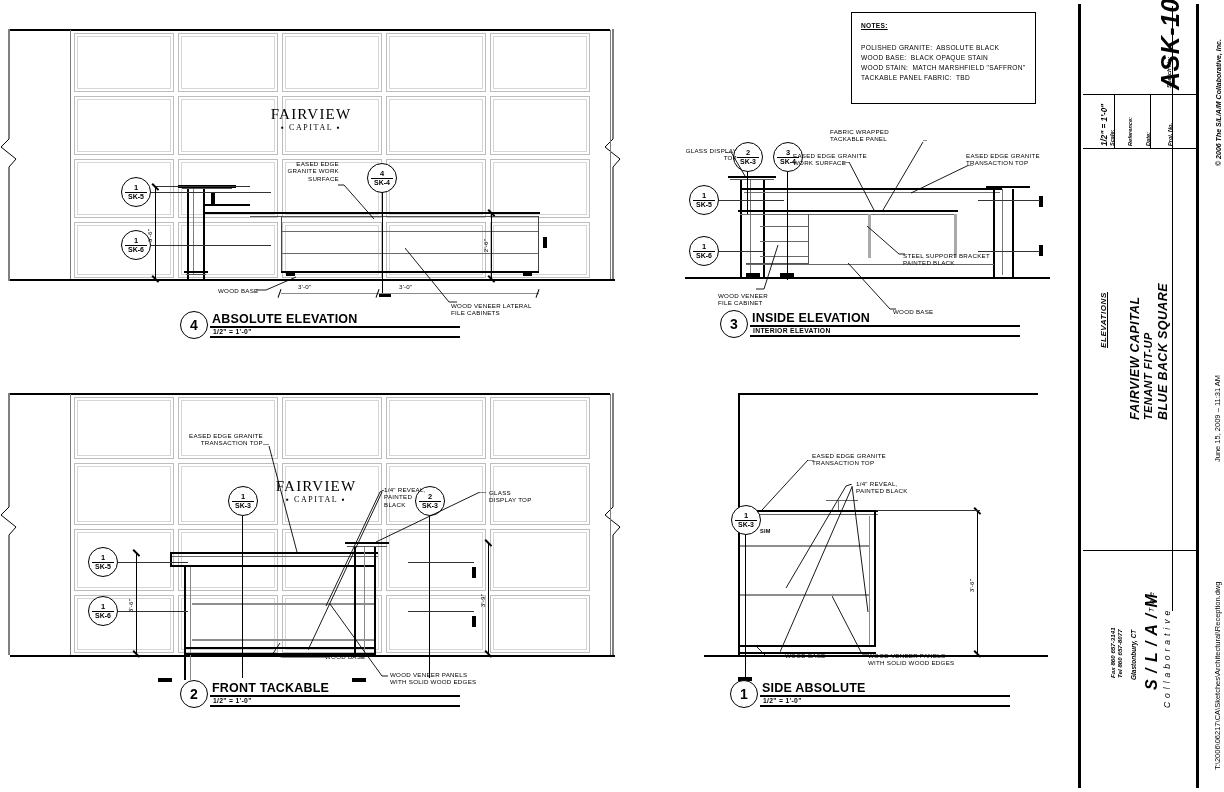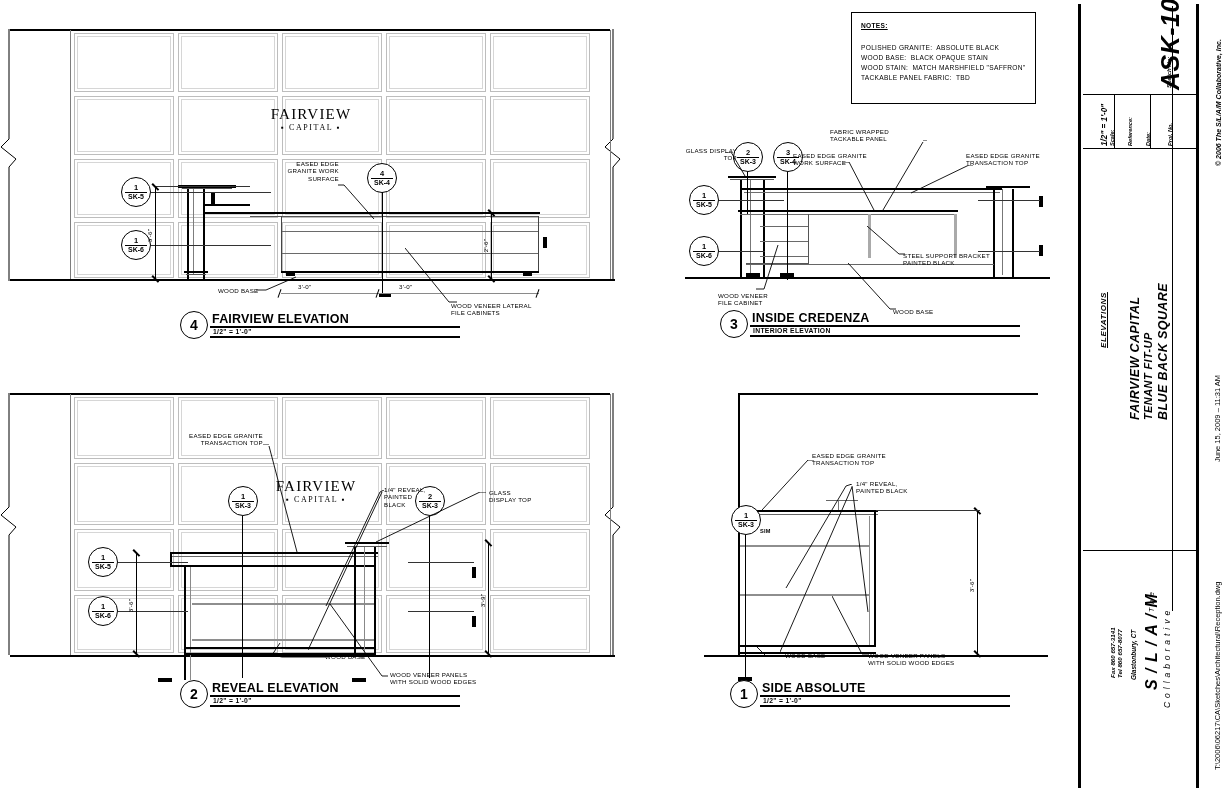--- a/index.html
+++ b/index.html
@@ -183,21 +183,21 @@
     <div class="txt note" style="left:451px;top:302px;">WOOD VENEER LATERAL
 FILE CABINETS</div>
     <svg class="abs" style="left:405px;top:248px;" width="52" height="60">
       <polyline points="0,0 44,54 52,54" fill="none" stroke="#000" stroke-width="0.9"></polyline>
     </svg>
 
     <div class="tag" style="left:180px;top:311px;width:280px;height:32px;">
       <div class="circ">4</div>
       <div class="rule" style="width:250px;"></div>
       <div class="rule2" style="width:250px;"></div>
-      <div class="nm">FAIRVIEW ELEVATION</div>
+      <div class="nm">ABSOLUTE ELEVATION</div>
       <div class="sc">1/2" = 1'-0"</div>
     </div>
   </div>
 
   <div class="abs" style="left:660px;top:0px;width:420px;height:360px;">
 
     <div class="ln" style="left:25px;top:277px;width:365px;height:1.8px;"></div>
 
     <div class="ln" style="left:68px;top:176px;width:48px;height:2.2px;"></div>
     <div class="hair" style="left:70px;top:179px;width:44px;height:1px;background:#555;"></div>
@@ -287,21 +287,21 @@
       <polyline points="22,0 8,44 0,44" fill="none" stroke="#000" stroke-width="0.9"></polyline>
     </svg>
     <svg class="abs" style="left:188px;top:263px;" width="48" height="50">
       <polyline points="0,0 42,46 48,46" fill="none" stroke="#000" stroke-width="0.9"></polyline>
     </svg>
 
     <div class="tag" style="left:60px;top:310px;width:300px;height:34px;">
       <div class="circ">3</div>
       <div class="rule" style="width:270px;"></div>
       <div class="rule2" style="width:270px;"></div>
-      <div class="nm">INSIDE CREDENZA</div>
+      <div class="nm">INSIDE ELEVATION</div>
       <div class="sc">INTERIOR ELEVATION</div>
     </div>
   </div>
 
   <div class="abs" style="left:0;top:360px;width:660px;height:432px;">
 
     <div class="ln" style="left:10px;top:33px;width:600px;height:2.2px;"></div>
     <div class="ln" style="left:10px;top:295px;width:605px;height:2.2px;"></div>
 
     <svg class="abs" style="left:0px;top:33px;" width="18" height="262">
@@ -436,21 +436,21 @@
     <div class="txt note" style="left:390px;top:311px;">WOOD VENEER PANELS
 WITH SOLID WOOD EDGES</div>
     <svg class="abs" style="left:330px;top:244px;" width="58" height="76">
       <polyline points="0,0 52,72 58,72" fill="none" stroke="#000" stroke-width="0.9"></polyline>
     </svg>
 
     <div class="tag" style="left:180px;top:320px;width:280px;height:32px;">
       <div class="circ">2</div>
       <div class="rule" style="width:250px;"></div>
       <div class="rule2" style="width:250px;"></div>
-      <div class="nm">REVEAL ELEVATION</div>
+      <div class="nm">FRONT TACKABLE</div>
       <div class="sc">1/2" = 1'-0"</div>
     </div>
   </div>
 
   <div class="abs" style="left:660px;top:360px;width:420px;height:432px;">
 
     <div class="ln" style="left:78px;top:33px;width:300px;height:1.8px;"></div>
     <div class="ln" style="left:78px;top:33px;width:1.8px;height:264px;"></div>
     <div class="ln" style="left:44px;top:295px;width:344px;height:1.8px;"></div>
 

